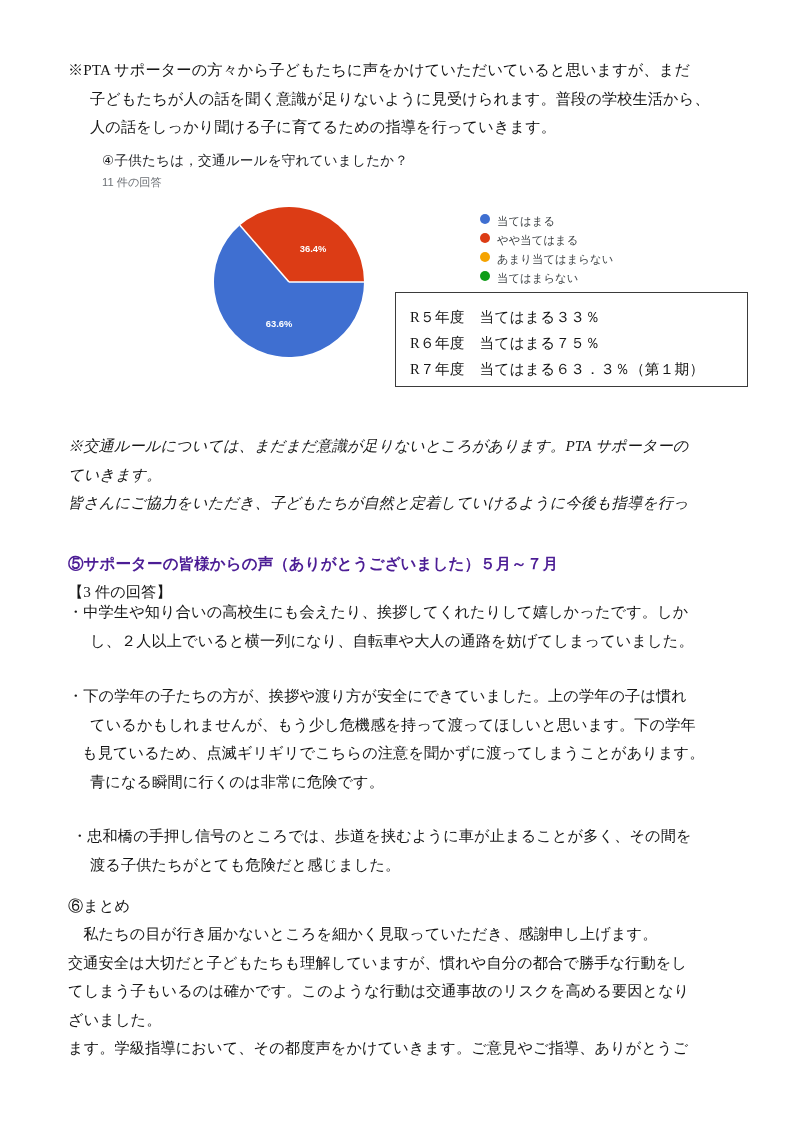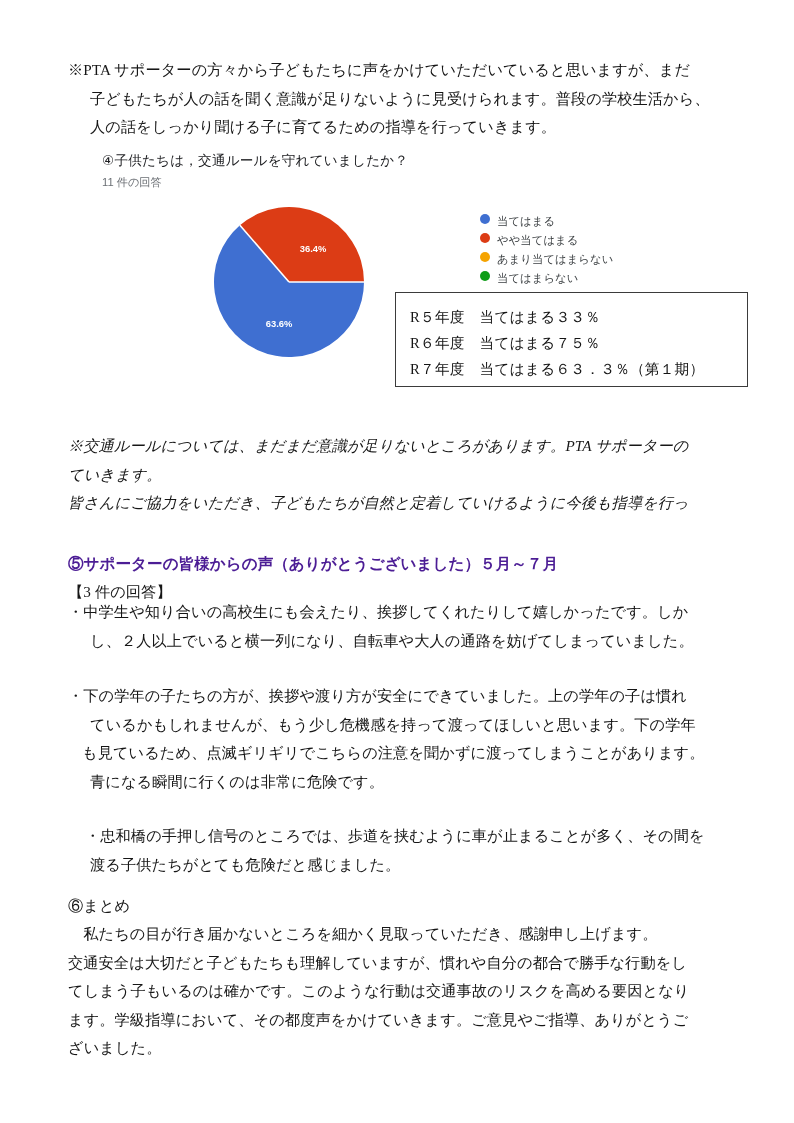--- a/index.html
+++ b/index.html
@@ -215,29 +215,29 @@
   </div>
 
   <div class="body-para" style="left:68px; top:682px; width:660px;">
     <span class="ln" style="margin-left:0;">・下の学年の子たちの方が、挨拶や渡り方が安全にできていました。上の学年の子は慣れ</span>
     <span class="ln" style="margin-left:22px;">ているかもしれませんが、もう少し危機感を持って渡ってほしいと思います。下の学年</span>
     <span class="ln" style="margin-left:14px;">も見ているため、点滅ギリギリでこちらの注意を聞かずに渡ってしまうことがあります。</span>
     <span class="ln" style="margin-left:22px;">青になる瞬間に行くのは非常に危険です。</span>
   </div>
 
   <div class="body-para" style="left:68px; top:822px; width:660px;">
-    <span class="ln" style="margin-left:17px;">・忠和橋の手押し信号のところでは、歩道を挟むように車が止まることが多く、その間を</span>
+    <span class="ln" style="margin-left:4px;">・忠和橋の手押し信号のところでは、歩道を挟むように車が止まることが多く、その間を</span>
     <span class="ln" style="margin-left:22px;">渡る子供たちがとても危険だと感じました。</span>
   </div>
 
   <div class="body-para" style="left:68px; top:892px; width:660px;">
     <span class="ln">⑥まとめ</span>
   </div>
 
   <div class="body-para" style="left:68px; top:920px; width:660px;">
     <span class="ln">　私たちの目が行き届かないところを細かく見取っていただき、感謝申し上げます。</span>
     <span class="ln">交通安全は大切だと子どもたちも理解していますが、慣れや自分の都合で勝手な行動をし</span>
     <span class="ln">てしまう子もいるのは確かです。このような行動は交通事故のリスクを高める要因となり</span>
+    <span class="ln">ざいました。</span>
     <span class="ln">ます。学級指導において、その都度声をかけていきます。ご意見やご指導、ありがとうご</span>
-    <span class="ln">ざいました。</span>
   </div>
 
 </div>
 
 </body></html>

